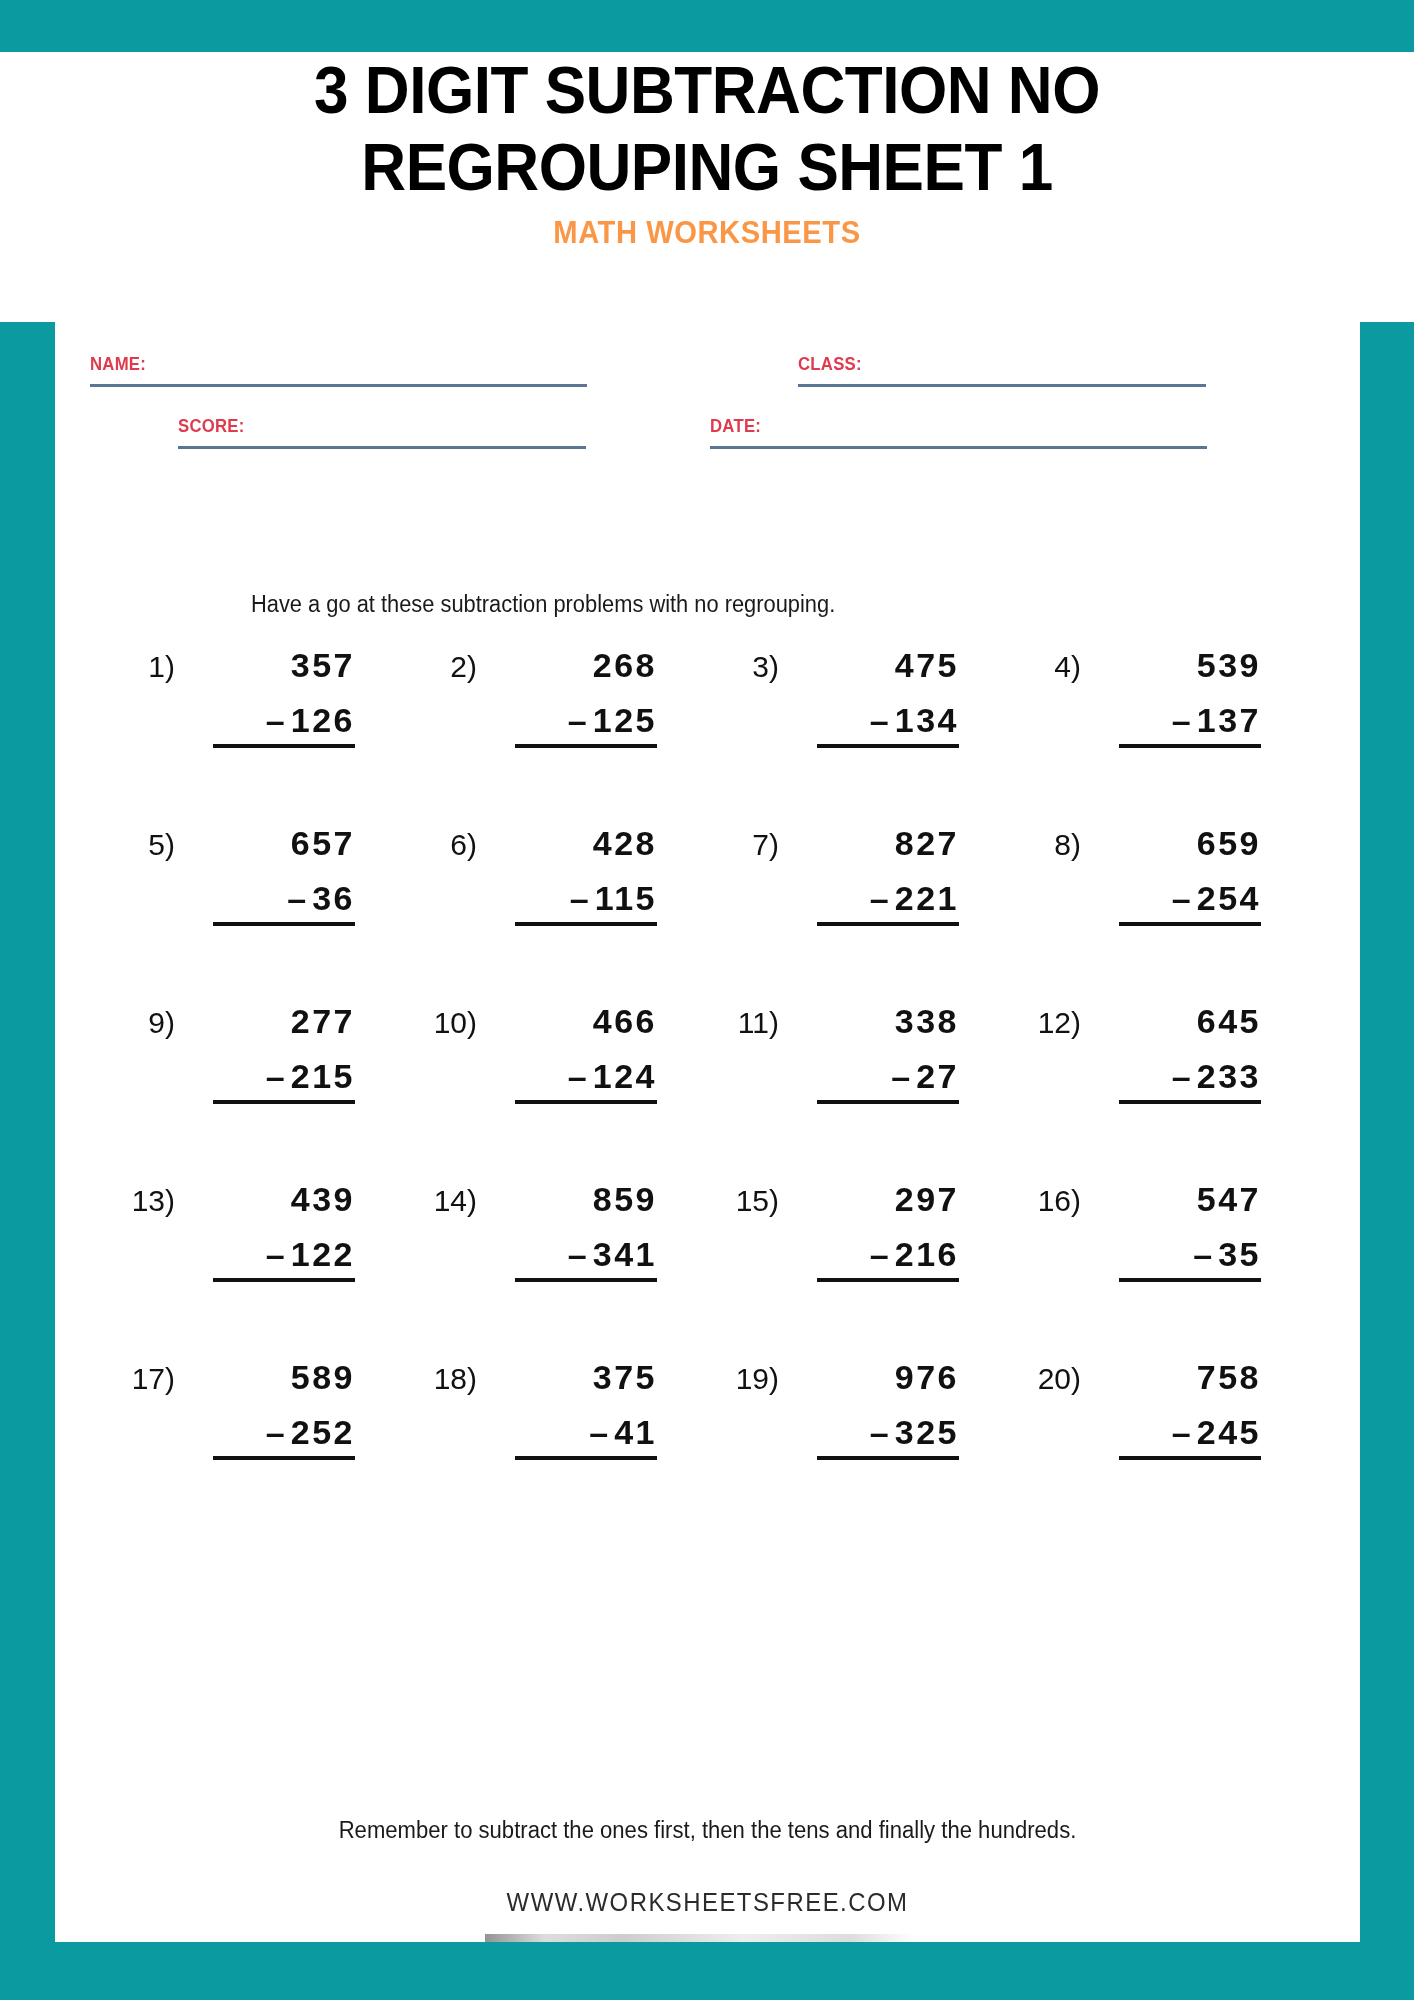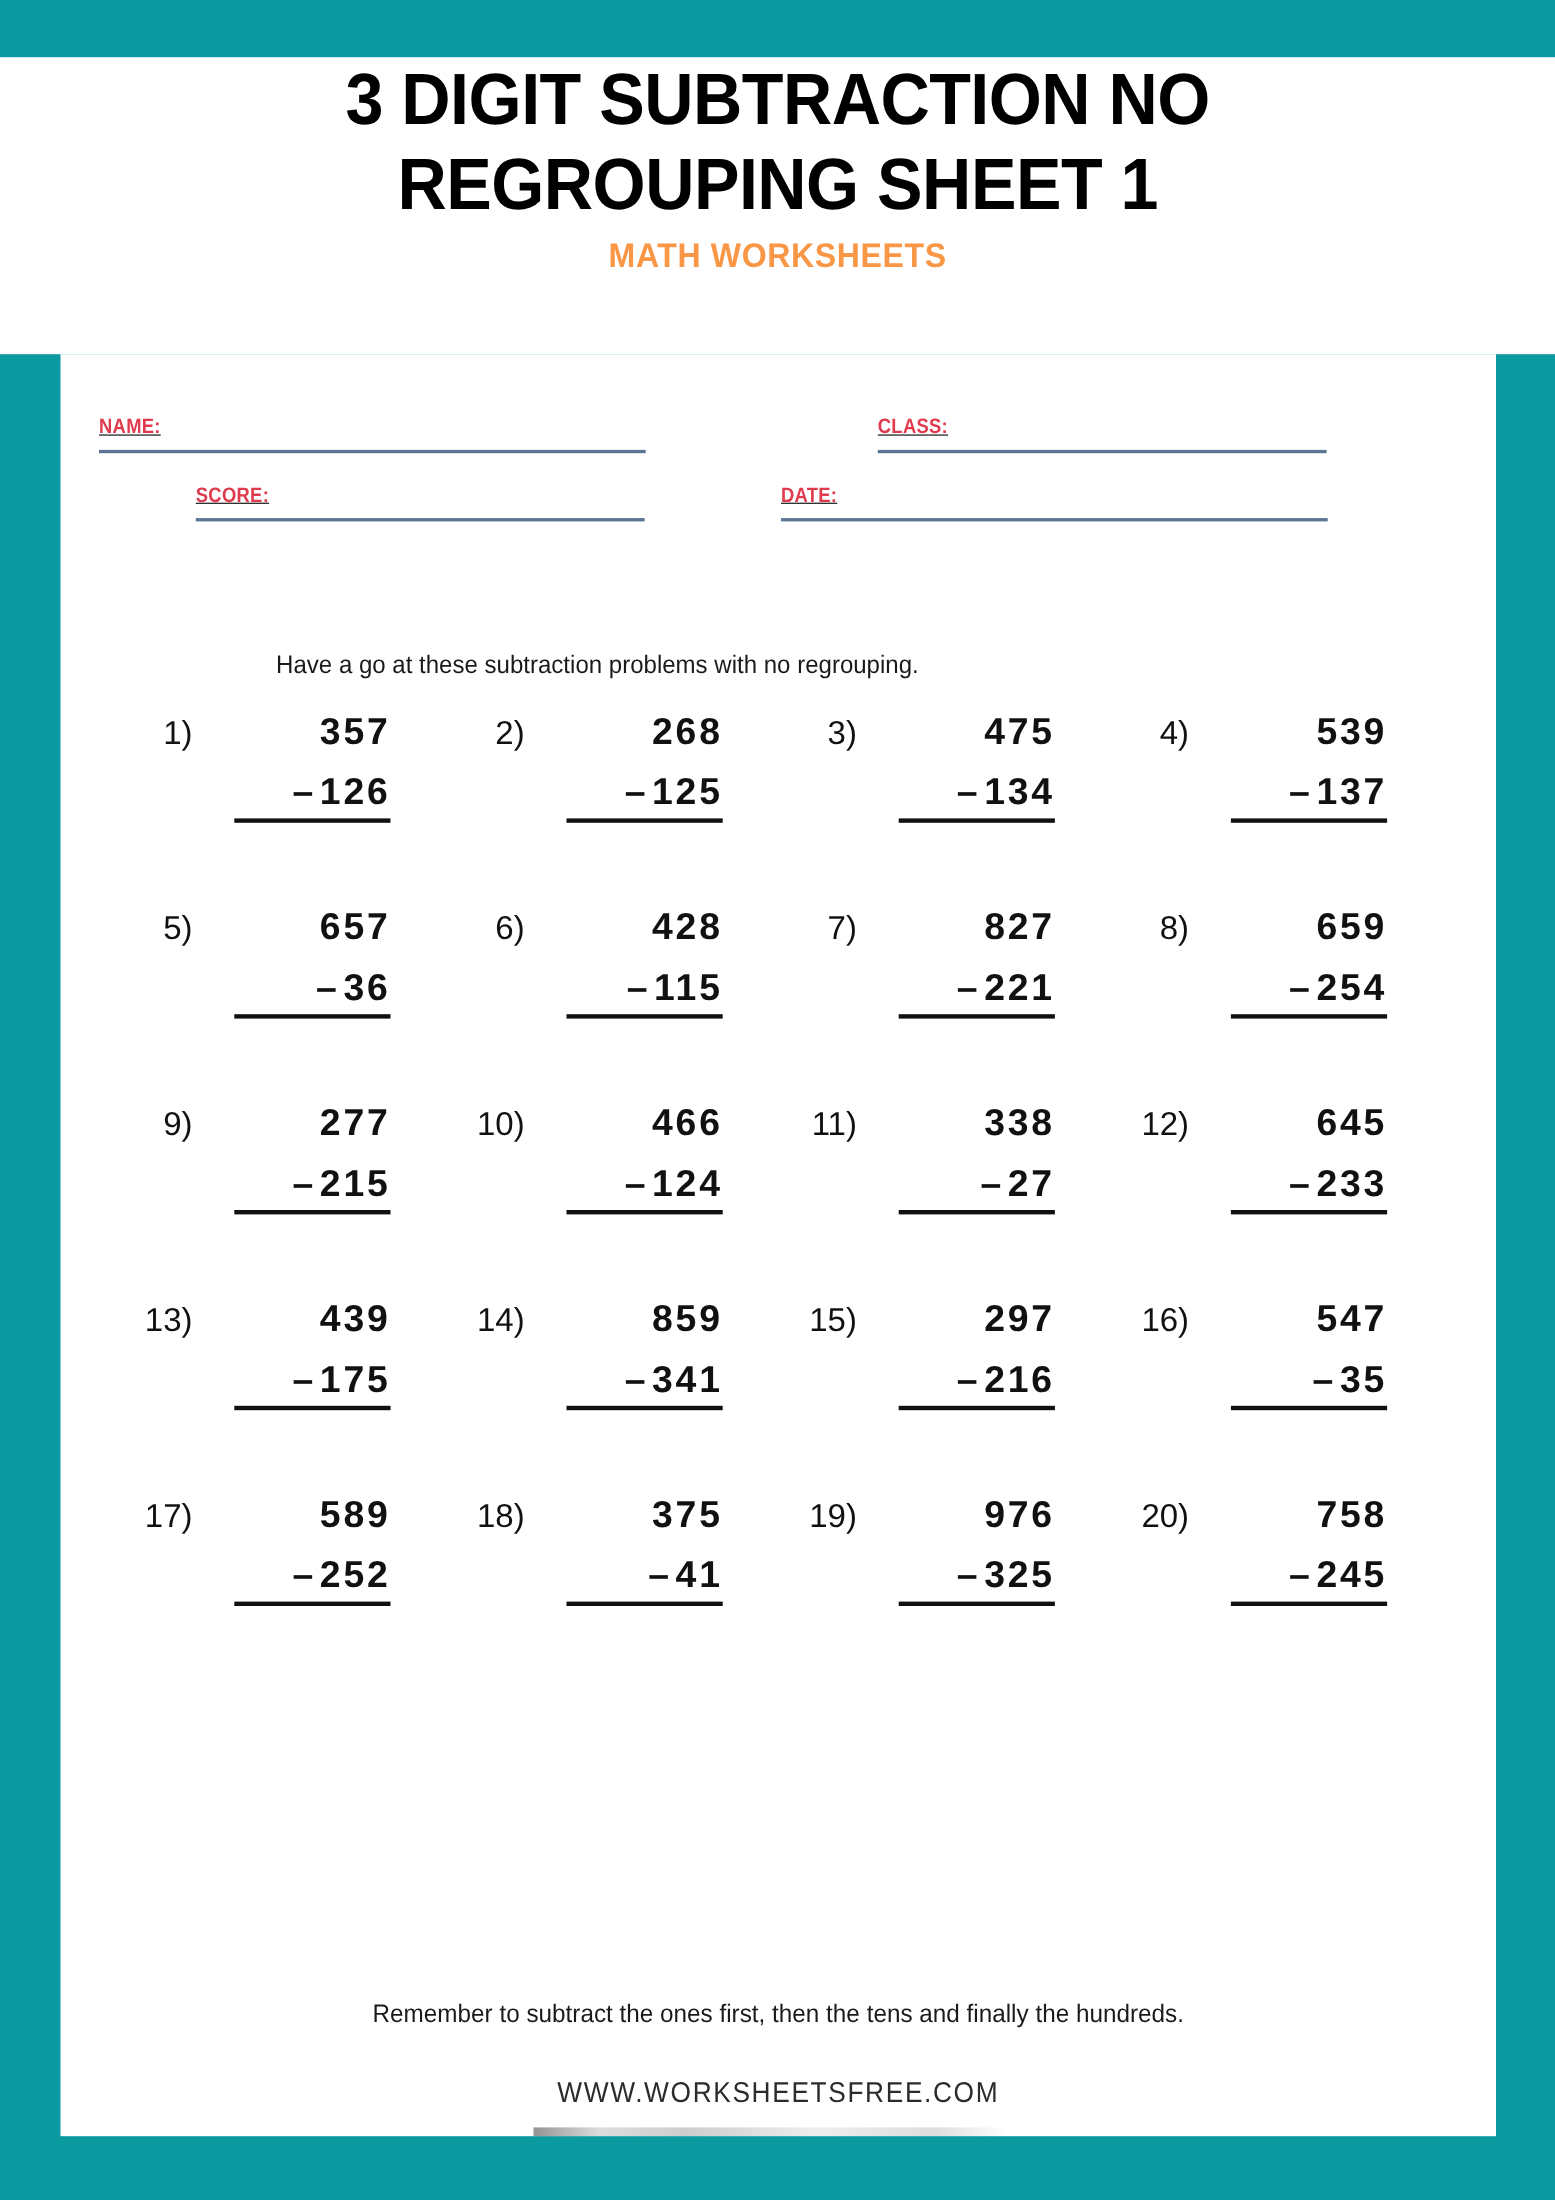--- a/index.html
+++ b/index.html
@@ -59,25 +59,24 @@
     height: 1620px;
     background: #ffffff;
     box-sizing: border-box;
     padding: 0;
   }
 
   
   .fields {
     position: absolute;
     left: 35px;
-    top: 56px;
+    top: 31px;
     width: 1240px;
     display: flex;
     flex-wrap: wrap;
-    text-decoration: underline;
   }
   .field {
     width: 50%;
     box-sizing: border-box;
     margin-bottom: 28px;
   }
   .field.right { padding-left: 88px; }
   .field-label {
     font-family: "Liberation Sans", sans-serif;
     font-weight: bold;
@@ -385,21 +384,21 @@
           </div>
         </div>
       </div>
       <div class="prow">
         <div class="prob">
           <div class="prob-num">13)</div>
           <div class="prob-sum">
             <div class="sum-top">439</div>
             <div class="sum-bot-wrap">
               <span class="minus">–</span>
-              <span class="sum-bot">175</span>
+              <span class="sum-bot">122</span>
             </div>
           </div>
         </div>
         <div class="prob">
           <div class="prob-num">14)</div>
           <div class="prob-sum">
             <div class="sum-top">859</div>
             <div class="sum-bot-wrap">
               <span class="minus">–</span>
               <span class="sum-bot">341</span>

